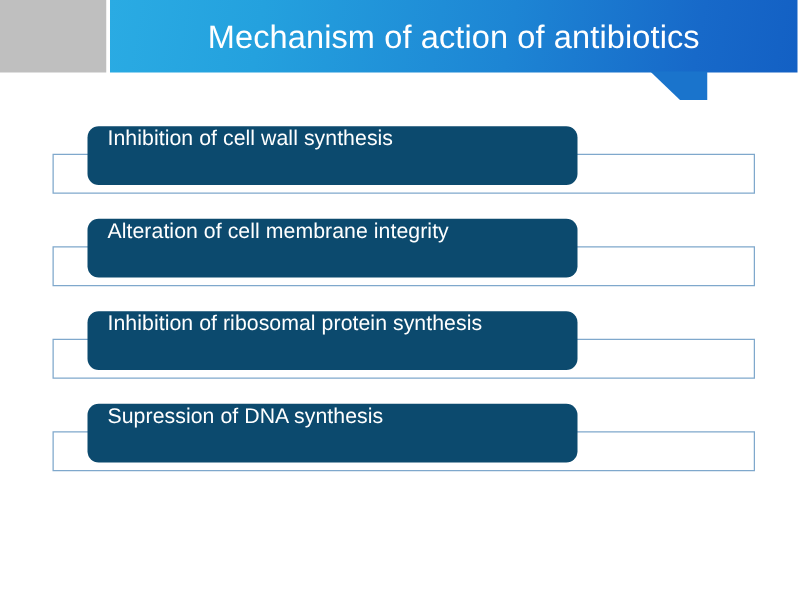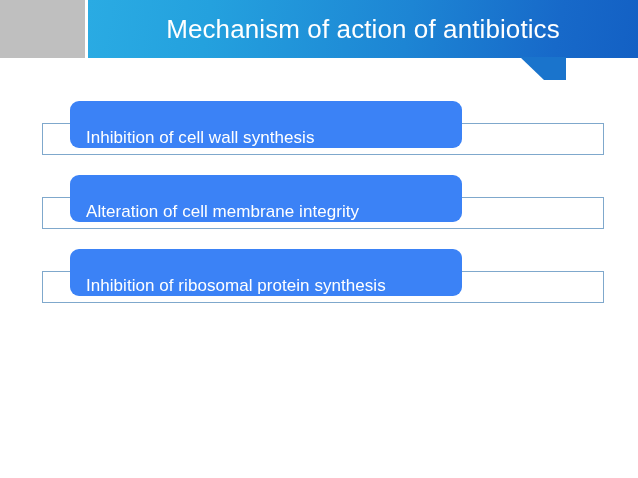--- a/index.html
+++ b/index.html
@@ -73,25 +73,25 @@
     height: 32px;
     border: 1px solid #7fa8cc;
     background: transparent;
     box-sizing: border-box;
   }
   .row-chip {
     position: absolute;
     left: 70px;
     width: 392px;
     height: 47px;
-    background: #3b82f6;
+    background: #0c4a6e;
     border-radius: 9px;
     box-sizing: border-box;
     display: flex;
-    align-items: flex-end;
+    align-items: flex-start;
   }
   .row-chip-label {
     color: #ffffff;
     font-size: 17px;
     font-weight: 400;
     padding-left: 16px;
     white-space: nowrap;
     letter-spacing: 0.05px;
   }
 </style>
@@ -124,14 +124,20 @@
     </div>
   </div>
 
   <div class="row" style="top:175px;height:55px;">
     <div class="row-outline" style="top:22px;"></div>
     <div class="row-chip" style="top:0px;">
       <span class="row-chip-label">Alteration of cell membrane integrity</span>
     </div>
   </div>
 
+  <div class="row" style="top:323px;height:55px;">
+    <div class="row-outline" style="top:22px;"></div>
+    <div class="row-chip" style="top:0px;">
+      <span class="row-chip-label">Supression of DNA synthesis</span>
+    </div>
+  </div>
 
 </div>
 
 </body></html>

